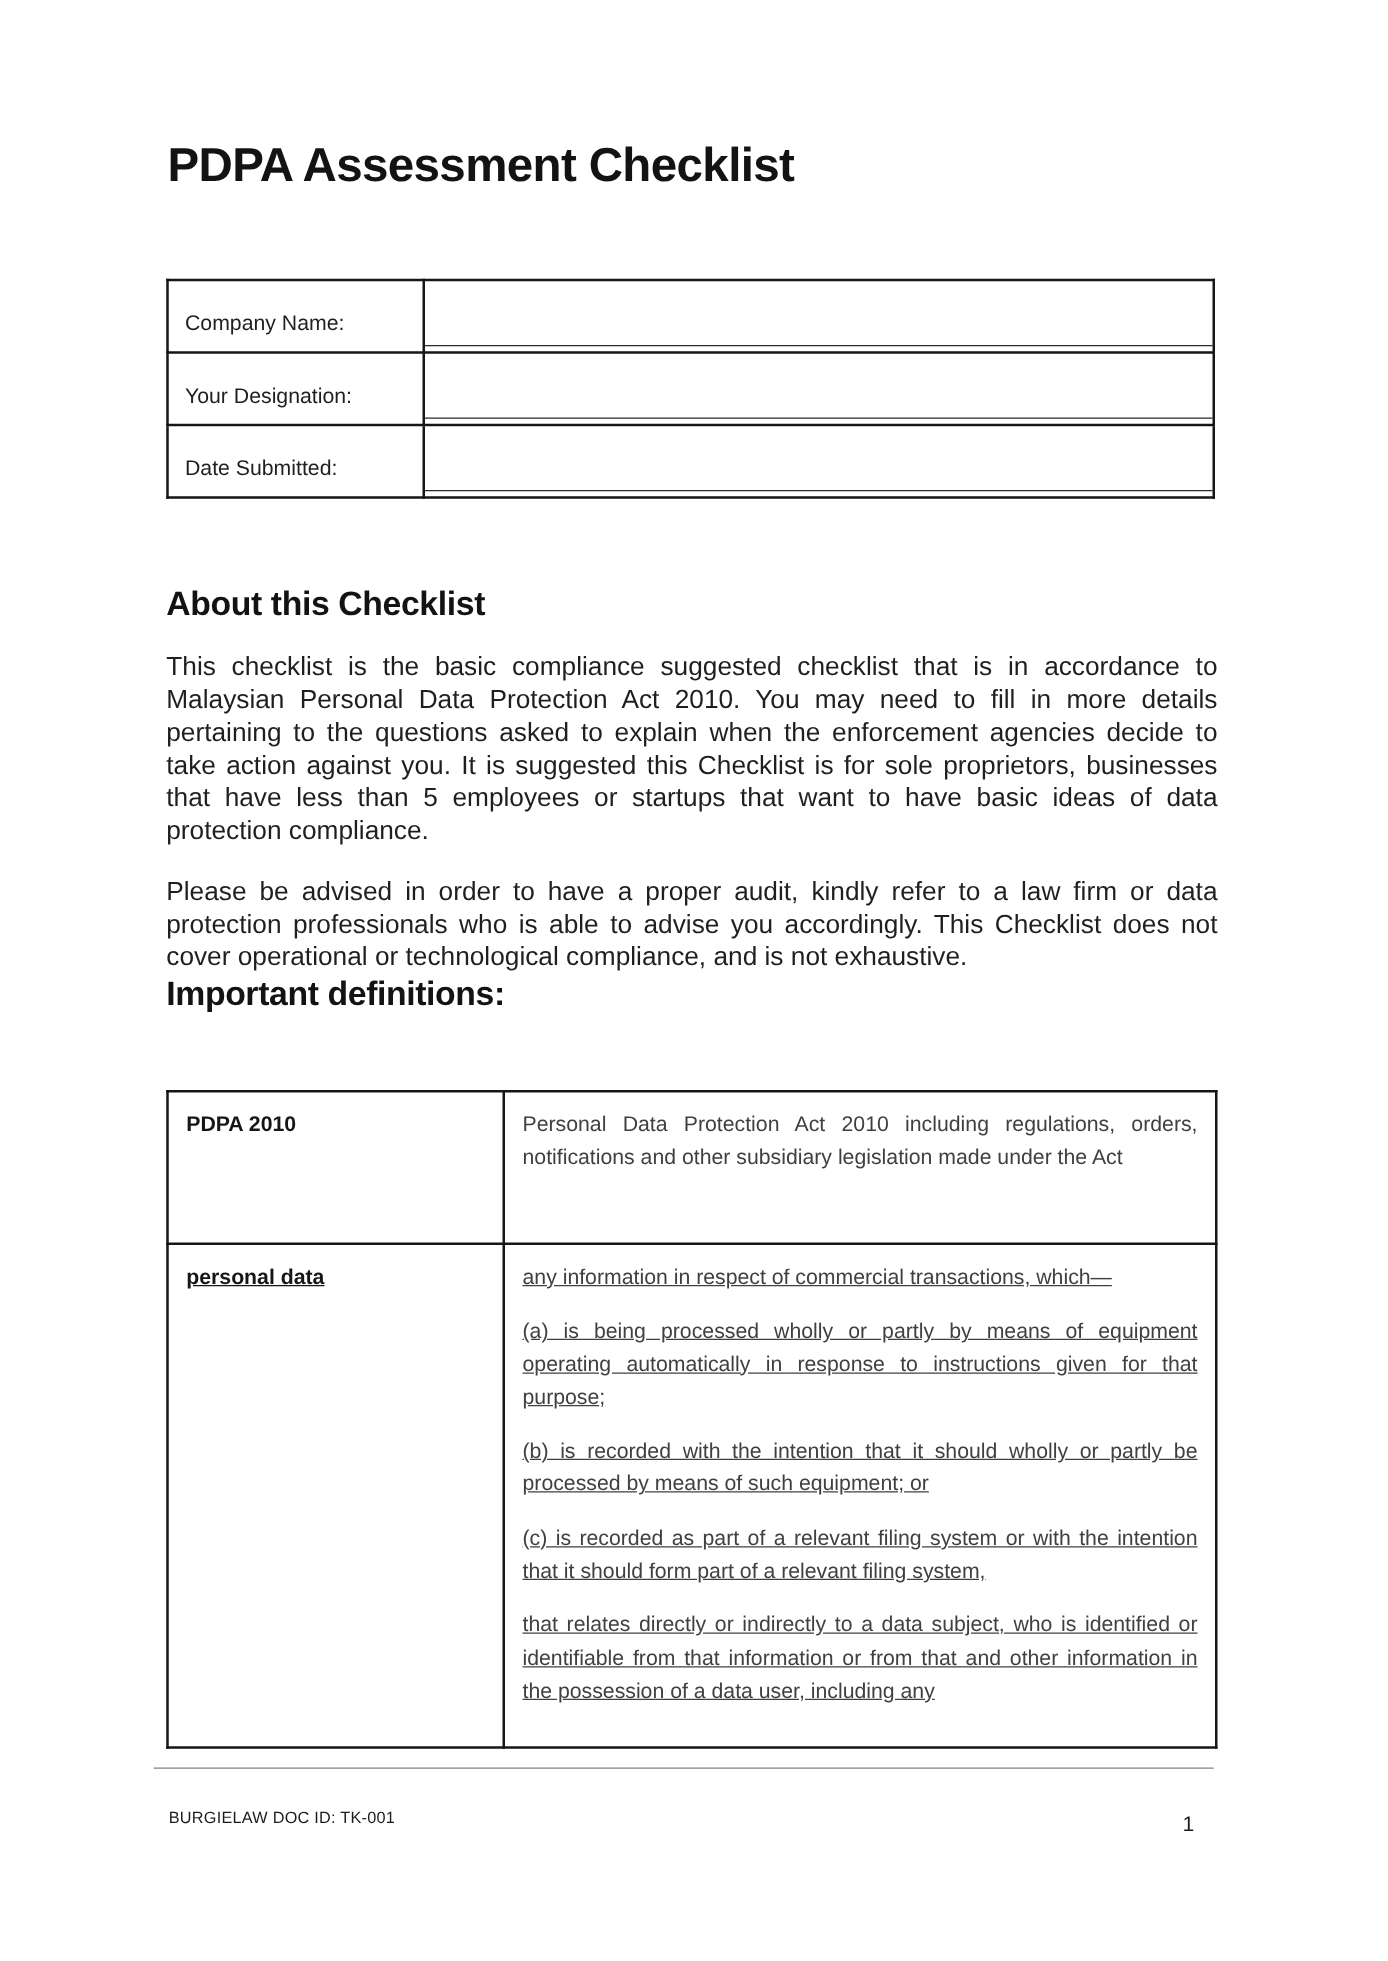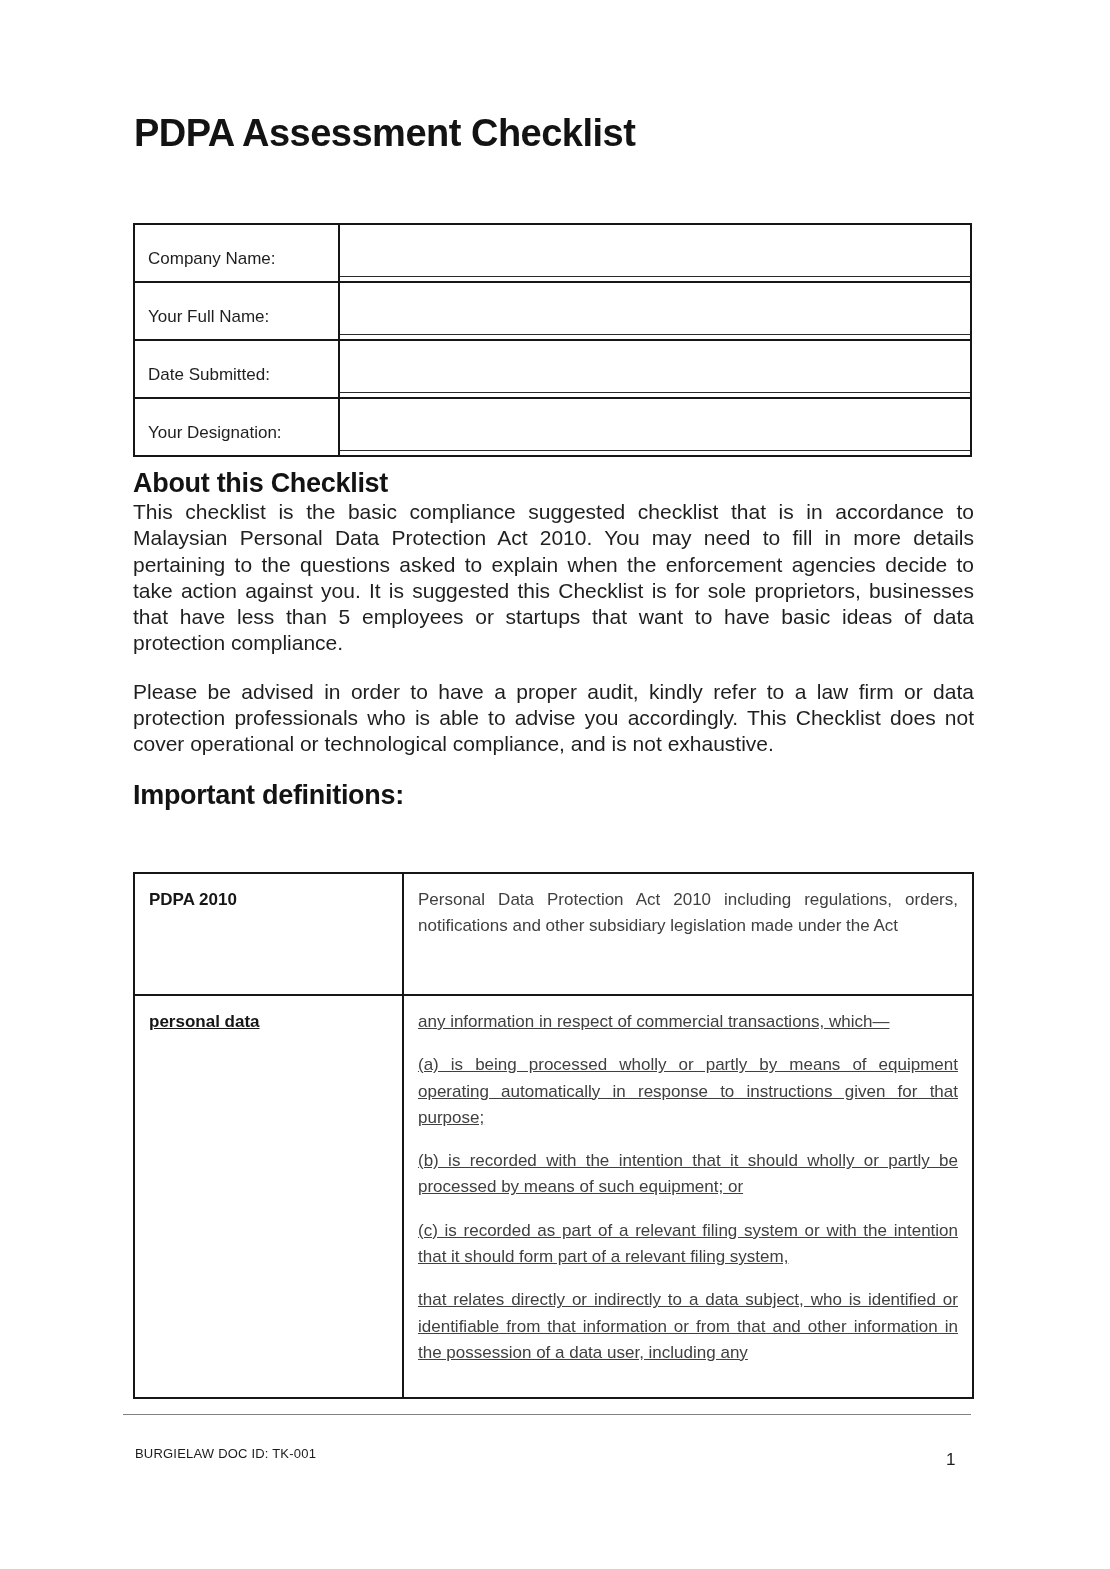--- a/index.html
+++ b/index.html
@@ -71,20 +71,21 @@
   }
 
   
   .about-section {
     position: absolute;
     left: 133px;
     top: 468px;
     width: 841px;
   }
   .about-section .section-heading {
+    margin-bottom: 22px;
   }
   .body-par {
     margin: 0 0 22px 0;
     font-size: 21px;
     line-height: 26.3px;
     text-align: justify;
     color: #1f1f1f;
   }
 
   
@@ -157,33 +158,27 @@
 
   <table class="info-table">
     <tbody>
       <tr>
         <td class="label-cell">Company Name:</td>
         <td class="value-cell">
             <span class="fill-line"></span>
           </td>
       </tr>
       <tr>
-        <td class="label-cell">Your Full Name:</td>
+        <td class="label-cell">Your Designation:</td>
         <td class="value-cell">
             <span class="fill-line"></span>
           </td>
       </tr>
       <tr>
         <td class="label-cell">Date Submitted:</td>
-        <td class="value-cell">
-            <span class="fill-line"></span>
-          </td>
-      </tr>
-      <tr>
-        <td class="label-cell">Your Designation:</td>
         <td class="value-cell">
             <span class="fill-line"></span>
           </td>
       </tr>
     </tbody>
   </table>
 
   <div class="about-section">
     <h2 class="section-heading">About this Checklist</h2>
     <p class="body-par">This checklist is the basic compliance suggested checklist that is in accordance to Malaysian Personal Data Protection Act 2010. You may need to fill in more details pertaining to the questions asked to explain when the enforcement agencies decide to take action against you. It is suggested this Checklist is for sole proprietors, businesses that have less than 5 employees or startups that want to have basic ideas of data protection compliance.</p>

